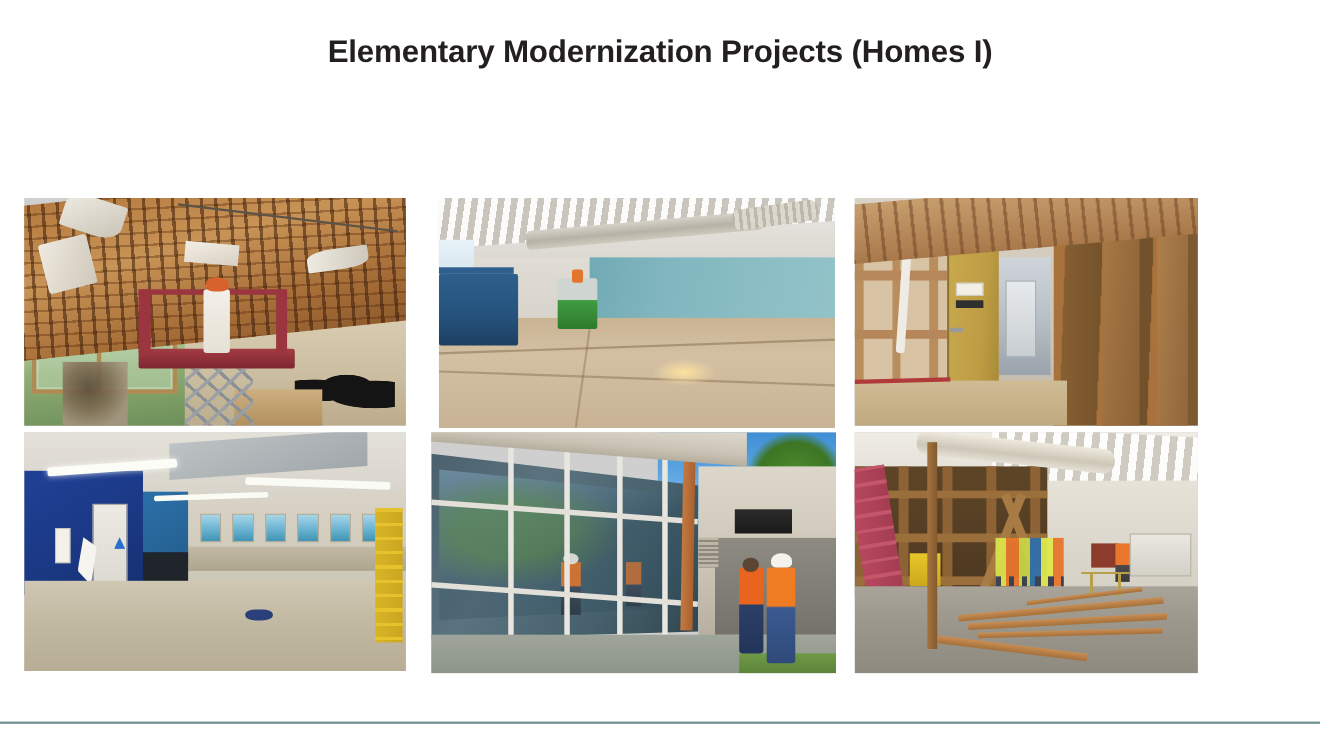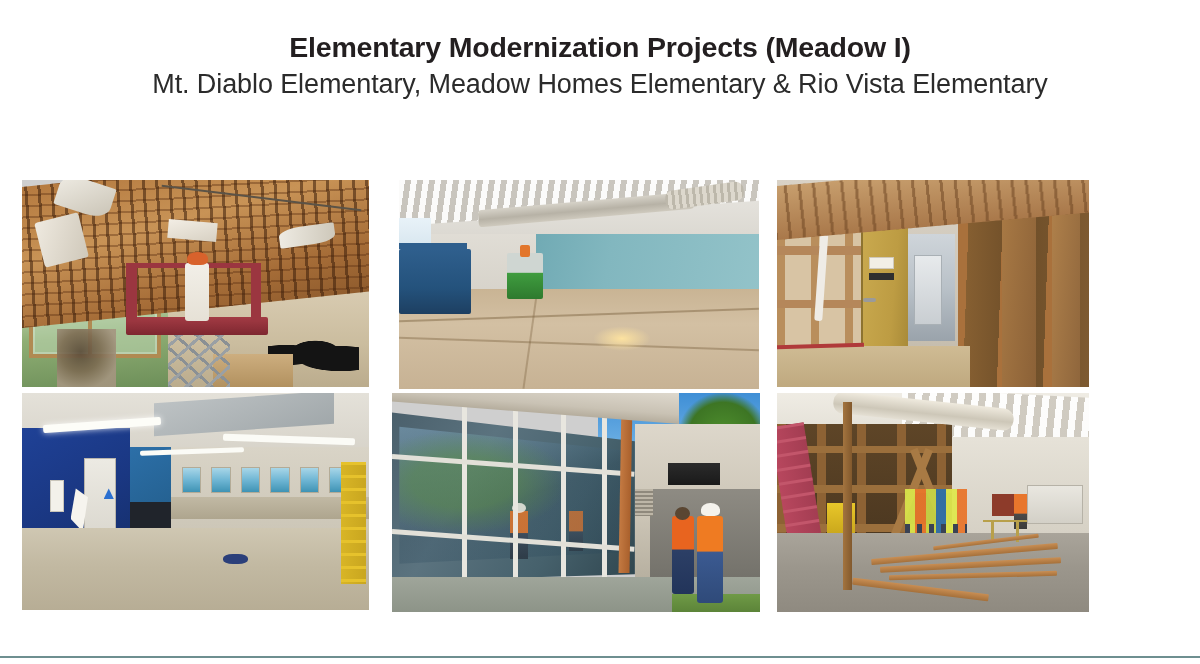--- a/index.html
+++ b/index.html
@@ -412,22 +412,21 @@
     height: 1.5px;
     background: #6e8f90;
   }
 </style>
 </head>
 <body>
 
 <div class="slide">
 
   <div class="title-block">
-    <div class="slide-title">Elementary Modernization Projects (Meadow I)</div>
-    <div class="slide-subtitle">Mt. Diablo Elementary, Meadow Homes Elementary &amp; Rio Vista Elementary</div>
+    <div class="slide-title">Elementary Modernization Projects (Homes I)</div>
   </div>
 
   <div class="photo-grid">
 
     <div class="photo p1">
       <div class="scene">
         <div class="lyr wall-back"></div>
         <div class="lyr sky-win"></div>
         <div class="lyr win-frame"></div>
         <div class="lyr win-mullion"></div>

